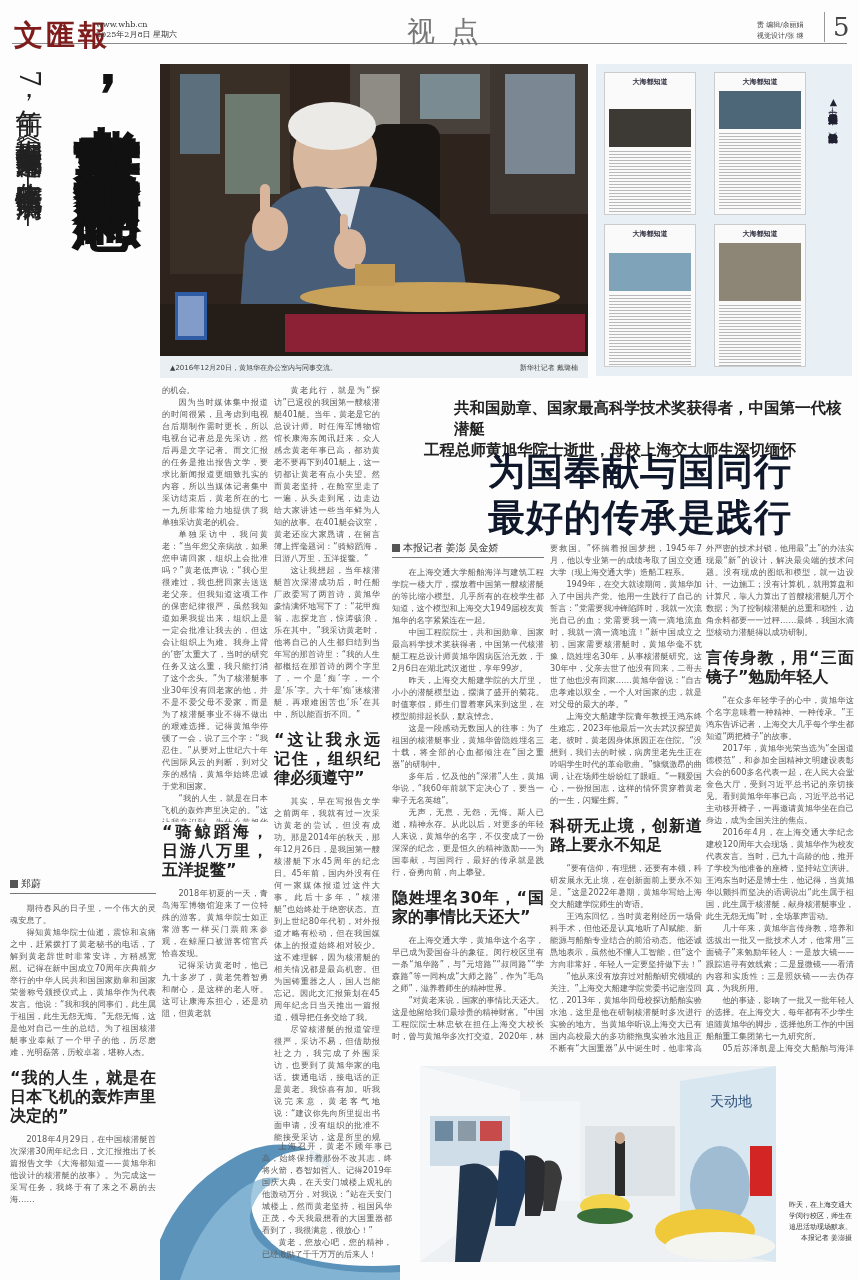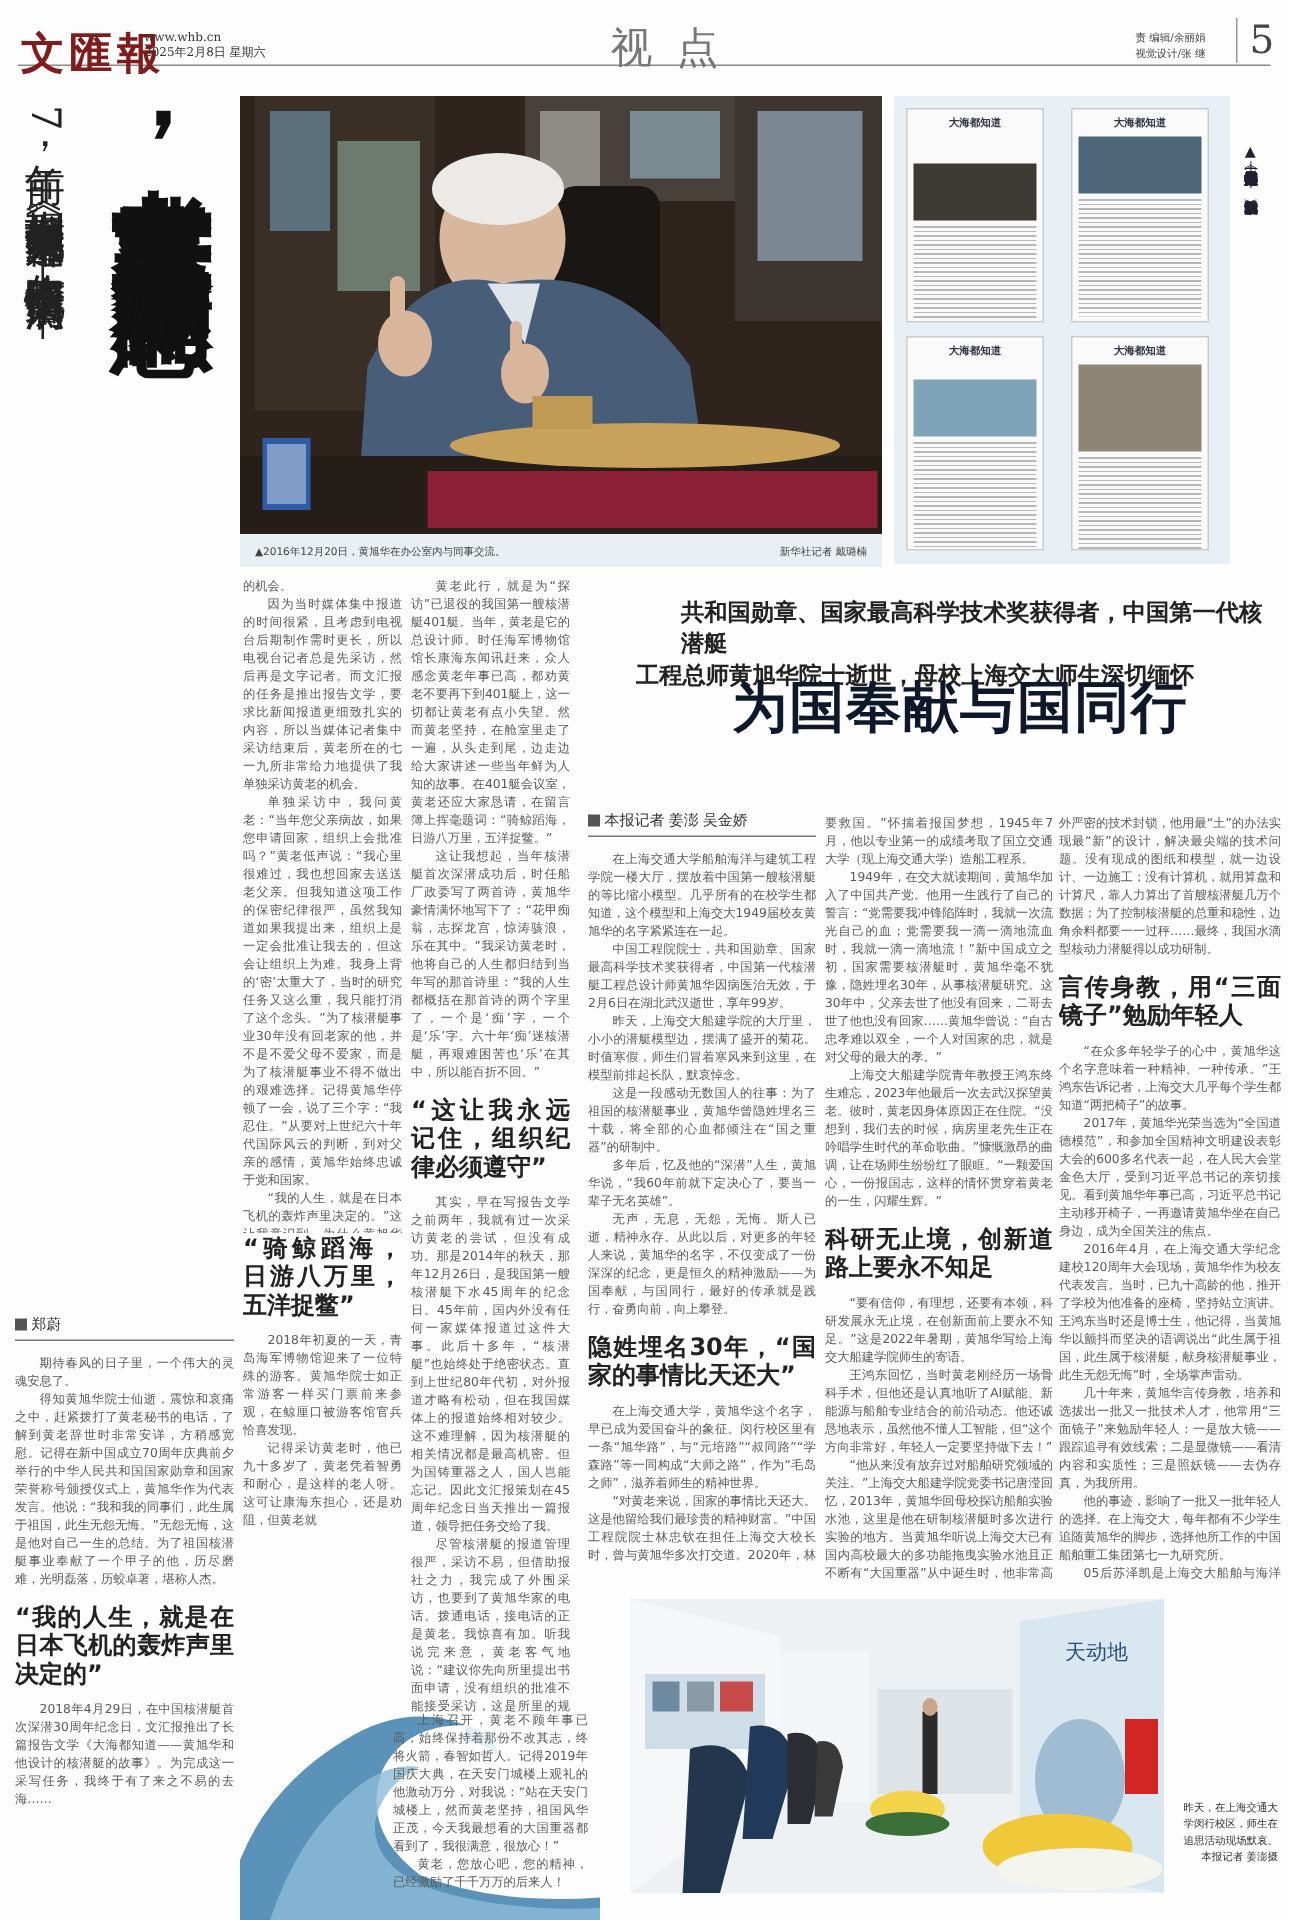--- a/index.html
+++ b/index.html
@@ -19,21 +19,21 @@
 
   .col { position: absolute; font-size: 8.2px; line-height: 12px; color: #5a5a5a; text-align: justify; overflow: hidden; font-family: "DejaVu Sans", sans-serif; }
   .col p { text-indent: 2em; }
   .subhead { font-family: "DejaVu Sans", sans-serif; font-weight: bold; color: #222; font-size: 16px; line-height: 19px; margin: 10px 0 8px 0; text-indent: 0 !important; }
   .byline { font-family: Liberation Sans, sans-serif; font-size: 10px; color: #333; border-bottom: 1px solid #777; padding-bottom: 3px; margin-bottom: 8px; text-indent: 0 !important; }
   .byline::before { content: ""; display: inline-block; width: 8px; height: 8px; background: #555; margin-right: 3px; vertical-align: -1px; }
 
   .photo1 { position: absolute; left: 160px; top: 64px; width: 428px; height: 292px; overflow: hidden; background: #2c231c; }
   .caption1 { position: absolute; left: 160px; top: 356px; width: 428px; height: 22px; background: #e9eff3; font-size: 7px; color: #444; padding: 7px 10px; display: flex; justify-content: space-between; font-family: "DejaVu Sans", sans-serif; text-align: center; }
 
-  .thumbs { position: absolute; left: 596px; top: 64px; width: 224px; height: 312px; background: #e8eff5; }
+  .thumbs { position: absolute; left: 596px; top: 64px; width: 256px; height: 312px; background: #e8eff5; }
   .thumb { position: absolute; width: 92px; height: 143px; background: #fafafa; border: 1px solid #ccc; overflow: hidden; }
   .thumb .t-head { height: 16px; text-align: center; font-size: 7px; color: #334; padding-top: 4px; font-weight: bold; }
   .thumb .t-img { margin: 2px 4px; height: 38px; }
   .thumb .t-lines { margin: 2px 4px; height: 80px; background: repeating-linear-gradient(#fafafa 0 2px, #b9b9b9 2px 3px); }
   .thumb-caption { position: absolute; left: 796px; top: 96px; width: 44px; height: 230px; font-size: 9.5px; line-height: 14px; color: #223; font-family: "DejaVu Sans", sans-serif; }
 
   .deck { position: absolute; left: 424px; top: 398px; width: 430px; font-family: "DejaVu Sans", sans-serif; font-weight: bold; font-size: 15.5px; line-height: 21px; color: #222; }
   .headline2 { position: absolute; left: 488px; top: 448px; width: 330px; font-family: "DejaVu Serif", serif; font-weight: 900; font-size: 37px; line-height: 46px; color: #0f172a; letter-spacing: 1px; }
 
   .photo2 { position: absolute; left: 420px; top: 1066px; width: 356px; height: 196px; overflow: hidden; background: #e7ecf0; }
@@ -157,20 +157,21 @@
   <p>上海召开，黄老不顾年事已高，始终保持着那份不改其志，终将火箭，春智如哲人。记得2019年国庆大典，在天安门城楼上观礼的他激动万分，对我说：“站在天安门城楼上，然而黄老坚持，祖国风华正茂，今天我最想看的大国重器都看到了，我很满意，很放心！”</p>
   <p>黄老，您放心吧，您的精神，已经激励了千千万万的后来人！</p>
 </div>
 
 <div class="deck">
   <div style="padding-left:30px">共和国勋章、国家最高科学技术奖获得者，中国第一代核潜艇</div>
   <div>工程总师黄旭华院士逝世，母校上海交大师生深切缅怀</div>
 </div>
 <div class="headline2">
   <div>为国奉献与国同行</div>
+  <div>最好的传承是践行</div>
 </div>
 
 <div class="col" style="left:392px;top:542px;width:152px;height:500px;">
   <div class="byline">本报记者 姜澎 吴金娇</div>
   <p>在上海交通大学船舶海洋与建筑工程学院一楼大厅，摆放着中国第一艘核潜艇的等比缩小模型。几乎所有的在校学生都知道，这个模型和上海交大1949届校友黄旭华的名字紧紧连在一起。</p>
   <p>中国工程院院士，共和国勋章、国家最高科学技术奖获得者，中国第一代核潜艇工程总设计师黄旭华因病医治无效，于2月6日在湖北武汉逝世，享年99岁。</p>
   <p>昨天，上海交大船建学院的大厅里，小小的潜艇模型边，摆满了盛开的菊花。时值寒假，师生们冒着寒风来到这里，在模型前排起长队，默哀悼念。</p>
   <p>这是一段感动无数国人的往事：为了祖国的核潜艇事业，黄旭华曾隐姓埋名三十载，将全部的心血都倾注在“国之重器”的研制中。</p>
   <p>多年后，忆及他的“深潜”人生，黄旭华说，“我60年前就下定决心了，要当一辈子无名英雄”。</p>
   <p>无声，无息，无怨，无悔。斯人已逝，精神永存。从此以后，对更多的年轻人来说，黄旭华的名字，不仅变成了一份深深的纪念，更是恒久的精神激励——为国奉献，与国同行，最好的传承就是践行，奋勇向前，向上攀登。</p>

